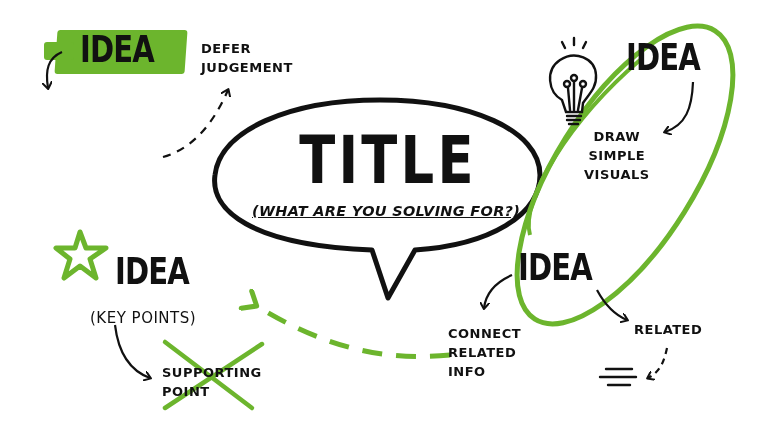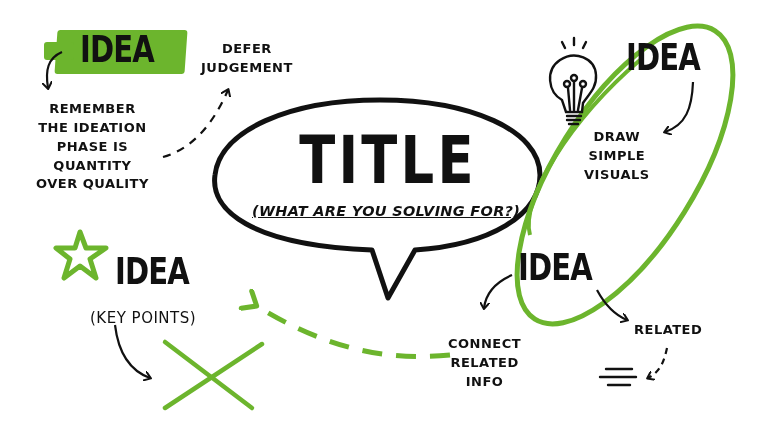--- a/index.html
+++ b/index.html
@@ -1,21 +1,21 @@
 <!DOCTYPE html>
 <html><head>
 <meta charset="utf-8">
 <style>
   html, body { margin: 0; padding: 0; background: #ffffff; }
   body { width: 768px; height: 423px; position: relative; overflow: hidden; }
   .canvas { position: absolute; left: 0; top: 0; width: 697px; height: 423px; }
   svg.draw { position: absolute; left: 0; top: 0; }
   .t { position: absolute; font-family: "DejaVu Sans", sans-serif; color: #111; text-transform: uppercase; white-space: pre; line-height: 1; }
   .idea { font-family: "DejaVu Sans Condensed", "DejaVu Sans", sans-serif; font-weight: bold; font-size: 38px; letter-spacing: -1px; transform: scaleX(0.85); transform-origin: left top; }
-  .note { font-size: 13px; font-weight: bold; letter-spacing: 0.5px; text-align: center; line-height: 1.45; }
+  .note { font-size: 13px; font-weight: bold; letter-spacing: 0.5px; line-height: 1.45; }
   .title-main { font-size: 66px; font-weight: bold; letter-spacing: 4px; transform: scaleX(0.8); transform-origin: center top; }
   .title-sub { font-size: 14.5px; font-style: italic; font-weight: bold; letter-spacing: 0.3px; text-decoration: underline; }
   .hl { position: absolute; background: #6cb52d; border-radius: 3px; }
 </style>
 </head>
 <body>
 
 <div class="canvas">
 
   <div class="hl" style="left:56px; top:30px; width:130px; height:44px; transform: skewX(-4deg);"></div>
@@ -74,38 +74,35 @@
     <path d="M667,348 C664,362 660,372 648,378" fill="none" stroke="#111" stroke-width="2.2" stroke-dasharray="6 5" marker-end="url(#ah)"></path>
 
     <g stroke="#111" stroke-width="2.4" stroke-linecap="round">
       <path d="M606,369 L632,369"></path>
       <path d="M600,377 L636,377"></path>
       <path d="M608,385 L630,385"></path>
     </g>
   </svg>
 
   <div class="t idea" style="left:80px; top:30px;">IDEA</div>
-  <div class="t note" style="left:36px; top:100px;">REMEMBER
-THE IDEATION
-PHASE IS
-QUANTITY
-OVER QUALITY</div>
   <div class="t note" style="left:201px; top:40px;">DEFER
 JUDGEMENT</div>
 
   <div class="t title-main" style="left:268px; top:128px; width:240px; text-align:center;">TITLE</div>
   <div class="t title-sub" style="left:252px; top:204px;">(WHAT ARE YOU SOLVING FOR?)</div>
 
   <div class="t idea" style="left:626px; top:38px;">IDEA</div>
   <div class="t note" style="left:584px; top:128px; text-align:center;">DRAW
 SIMPLE
 VISUALS</div>
 
   <div class="t idea" style="left:115px; top:252px;">IDEA</div>
   <div class="t note" style="left:90px; top:308px; font-size:15px; font-weight:normal;">(KEY POINTS)</div>
+  <div class="t note" style="left:162px; top:364px;">SUPPORTING
+POINT</div>
 
   <div class="t idea" style="left:518px; top:248px;">IDEA</div>
-  <div class="t note" style="left:448px; top:335px;">CONNECT
+  <div class="t note" style="left:448px; top:325px;">CONNECT
 RELATED
 INFO</div>
   <div class="t note" style="left:634px; top:321px;">RELATED</div>
 
 </div>
 
 </body></html>

